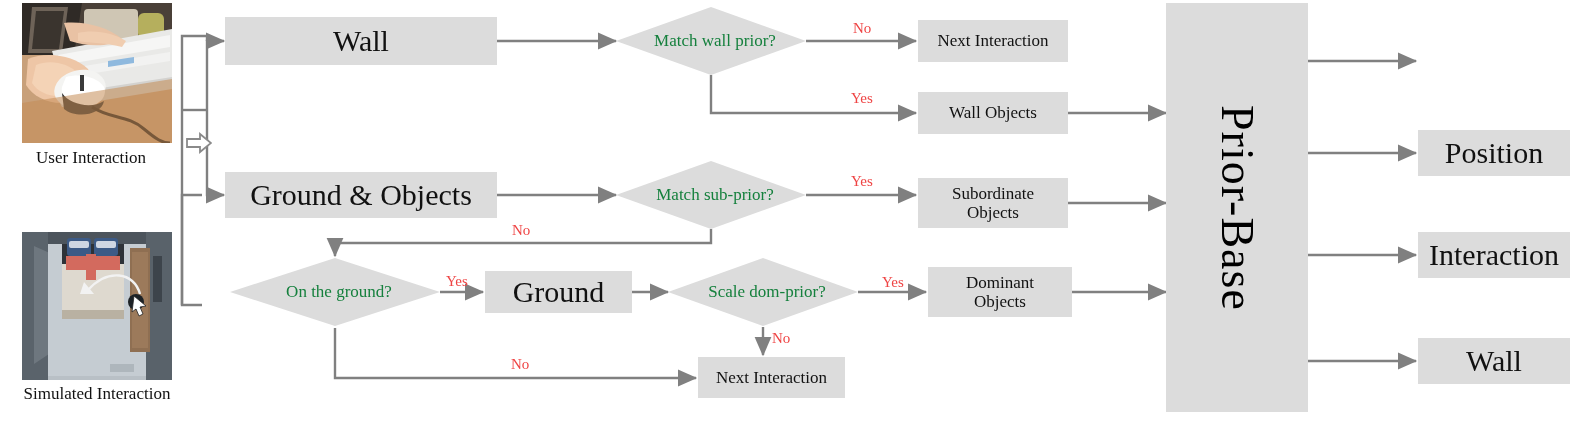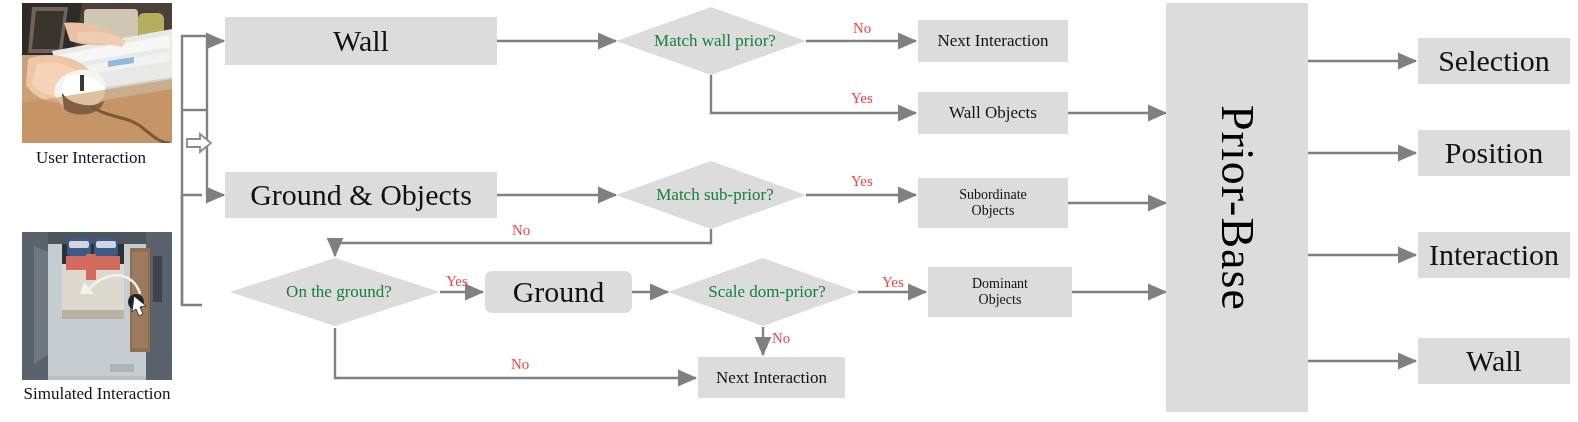--- a/index.html
+++ b/index.html
@@ -15,21 +15,21 @@
     position:absolute;
     background:#dcdcdc;
     color:#111111;
     display:flex;align-items:center;justify-content:center;
     text-align:center;
     line-height:1.12;
     box-sizing:border-box;
   }
   .node.small{font-size:17px;}
   .node.big{font-size:30px;}
-  .node.two-line{font-size:14px;white-space:pre-line;}
+  .node.two-line{font-size:17px;white-space:pre-line;}
 
   .diamond{position:absolute;}
   .diamond .dshape{
     position:absolute;left:0;top:0;width:100%;height:100%;
     background:#dcdcdc;
     clip-path:polygon(50% 0%,100% 50%,50% 100%,0% 50%);
   }
   .diamond .dlabel{
     position:absolute;left:4px;top:0;width:100%;height:100%;
     display:flex;align-items:center;justify-content:center;
@@ -184,21 +184,21 @@
   <div class="hollow-arrow" style="left:186px;top:132px;width:26px;height:22px;">
     <svg width="26" height="22" viewBox="0 0 26 22">
       <path d="M1,7 L14,7 L14,2 L25,11 L14,20 L14,15 L1,15 Z" fill="#ffffff" stroke="#8a8a8a" stroke-width="1.8" stroke-linejoin="miter"></path>
     </svg>
   </div>
 
   <div class="node big" style="left:225px;top:17px;width:272px;height:48px;">Wall</div>
 
   <div class="node big" style="left:225px;top:172px;width:272px;height:46px;">Ground &amp; Objects</div>
 
-  <div class="node big" style="left:485px;top:271px;width:147px;height:42px;border-radius:7px;">Ground</div>
+  <div class="node big" style="left:485px;top:271px;width:147px;height:42px;">Ground</div>
 
   <div class="node small" style="left:918px;top:20px;width:150px;height:42px;">Next Interaction</div>
 
   <div class="node small" style="left:918px;top:92px;width:150px;height:42px;">Wall Objects</div>
 
   <div class="node two-line" style="left:918px;top:178px;width:150px;height:50px;">Subordinate
 Objects</div>
 
   <div class="node two-line" style="left:928px;top:267px;width:144px;height:50px;">Dominant
 Objects</div>
@@ -231,18 +231,17 @@
   <div class="edge-label" style="left:512px;top:222px;">No</div>
   <div class="edge-label" style="left:446px;top:273px;">Yes</div>
   <div class="edge-label" style="left:511px;top:356px;">No</div>
   <div class="edge-label" style="left:882px;top:274px;">Yes</div>
   <div class="edge-label" style="left:772px;top:330px;">No</div>
 
   <div class="priorbase" style="left:1166px;top:3px;width:142px;height:409px;">
     <span>Prior-Base</span>
   </div>
 
-  <div class="node big" style="left:1418px;top:38px;width:152px;height:46px;">Selection</div>
   <div class="node big" style="left:1418px;top:130px;width:152px;height:46px;font-family:Liberation Serif, serif;">Position</div>
   <div class="node big" style="left:1418px;top:232px;width:152px;height:46px;">Interaction</div>
   <div class="node big" style="left:1418px;top:338px;width:152px;height:46px;">Wall</div>
 
 </div>
 
 </body></html>

